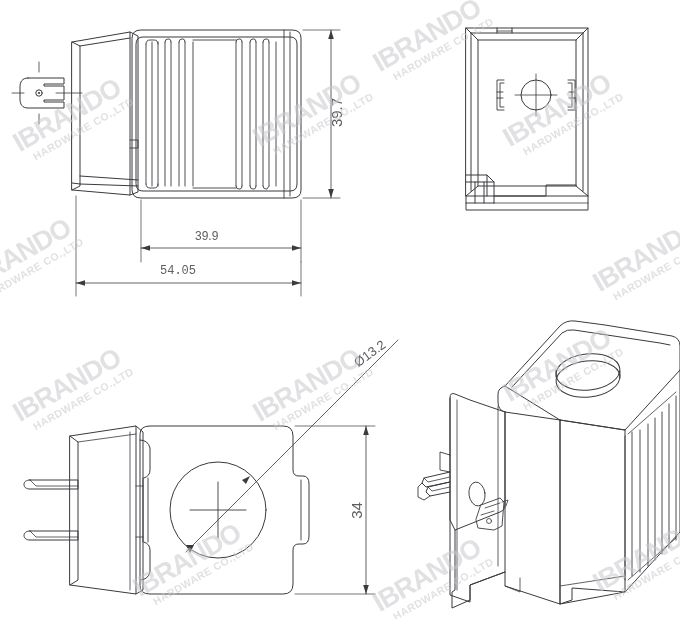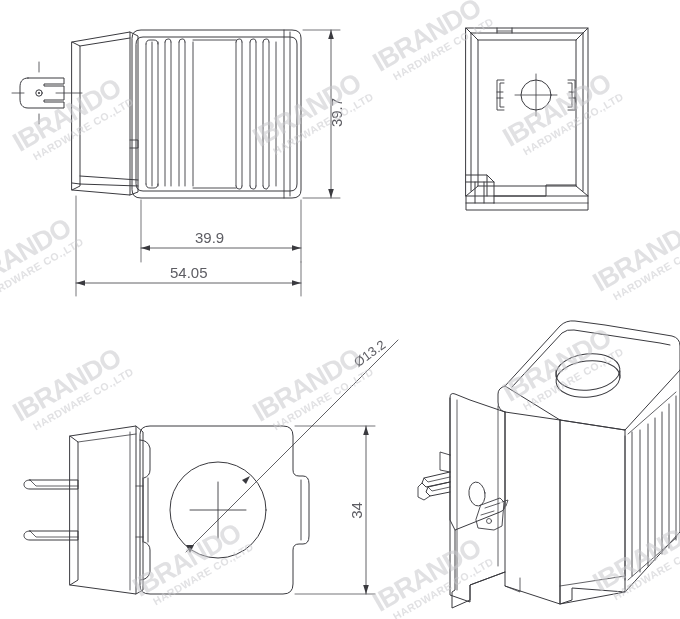--- a/index.html
+++ b/index.html
@@ -51,21 +51,21 @@
     margin-top: 1px;
     margin-left: 10px;
   }
   .dimtext {
     position: absolute;
     font-family: "Liberation Sans", sans-serif;
     color: #5d5d63;
     white-space: nowrap;
     transform-origin: center center;
   }
-  .dim-h { font-size: 15px; }
+  .dim-h { font-size: 12px; }
   .dim-v { font-size: 15px; }
   .dim-dia { font-size: 13px; }
 </style>
 </head>
 <body>
 
 <div id="sheet">
 
   <svg id="drawing-svg" viewBox="0 0 680 619">
     <g fill="none" stroke="#3a3a3f" stroke-width="1" stroke-linejoin="round" stroke-linecap="round">
@@ -314,21 +314,21 @@
           <path d="M560 586 L625 576" stroke-width="0.8"></path>
           <path d="M505 586 L520 592 L520 578" stroke-width="0.8"></path>
         </g>
       </g>
 
     </g>
   </svg>
 
   <div class="dimtext dim-h" style="left:195px; top:229px;">39.9</div>
 
-  <div class="dimtext dim-h" style="left:170px; top:264px;">54.05</div>
+  <div class="dimtext dim-h" style="left:160px; top:264px;font-family:Liberation Mono, monospace;">54.05</div>
 
   <div class="dimtext dim-v" style="left:322px; top:104px; transform:rotate(-90deg);">39.7</div>
 
   <div class="dimtext dim-v" style="left:348px; top:502px; transform:rotate(-90deg);">34</div>
 
   <div class="dimtext dim-dia" style="left:352px; top:346px; transform:rotate(-36deg);">Ø13.2</div>
 
   <div class="wm" style="left: 10px; top: 100px; transform: rotate(-30deg);">
     <span class="wm-main">IBRANDO</span>
     <span class="wm-sub">HARDWARE CO.,LTD</span>

